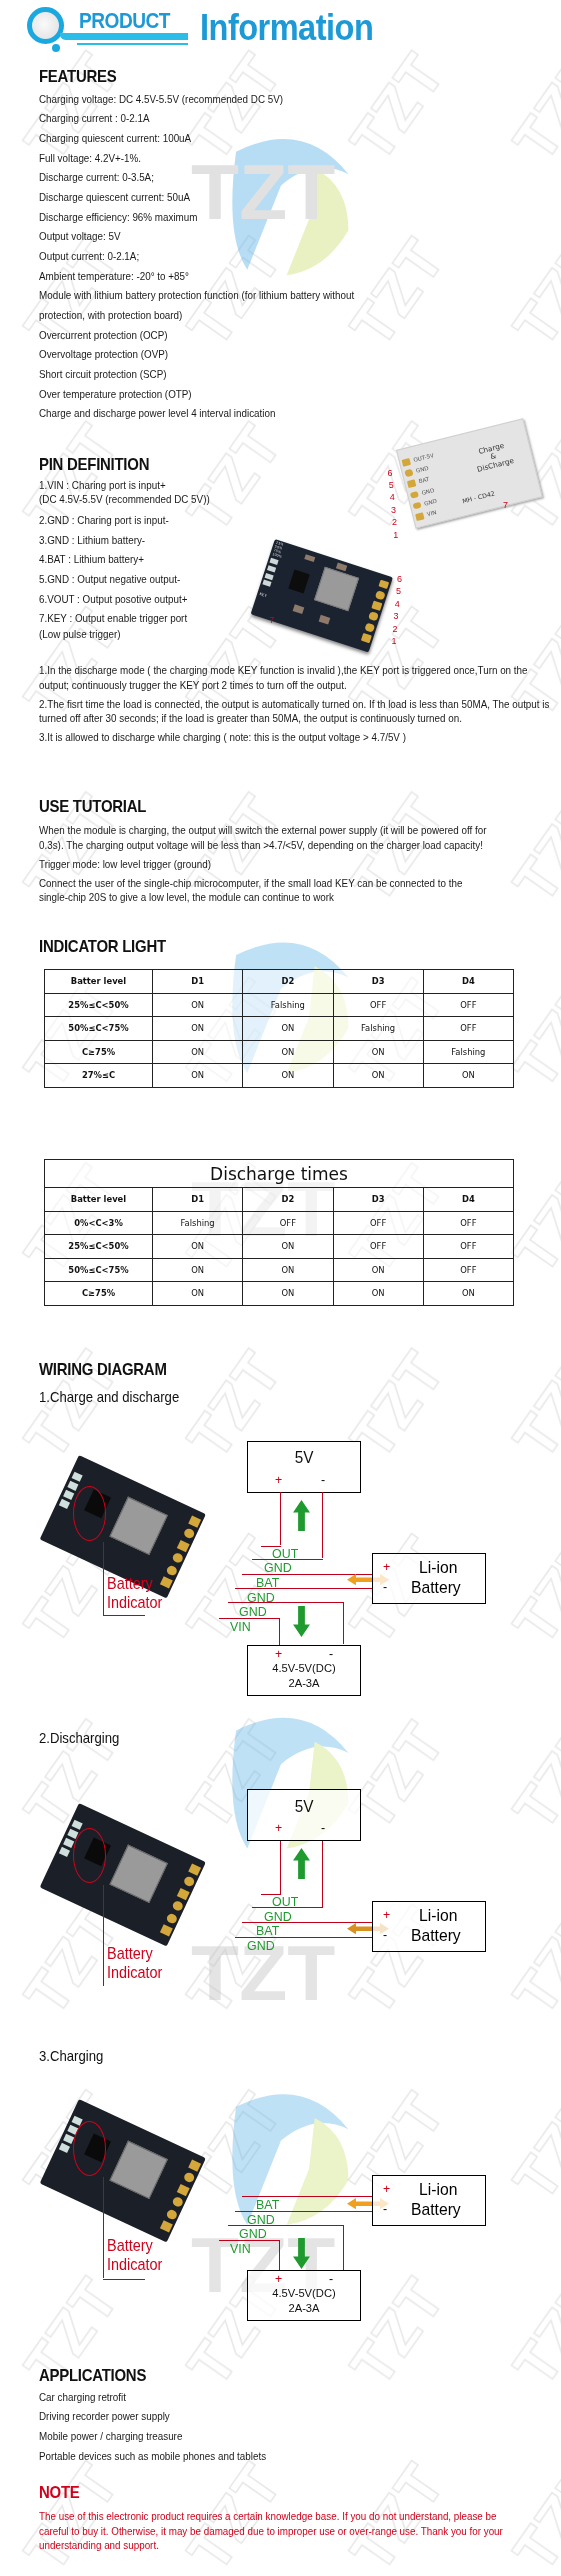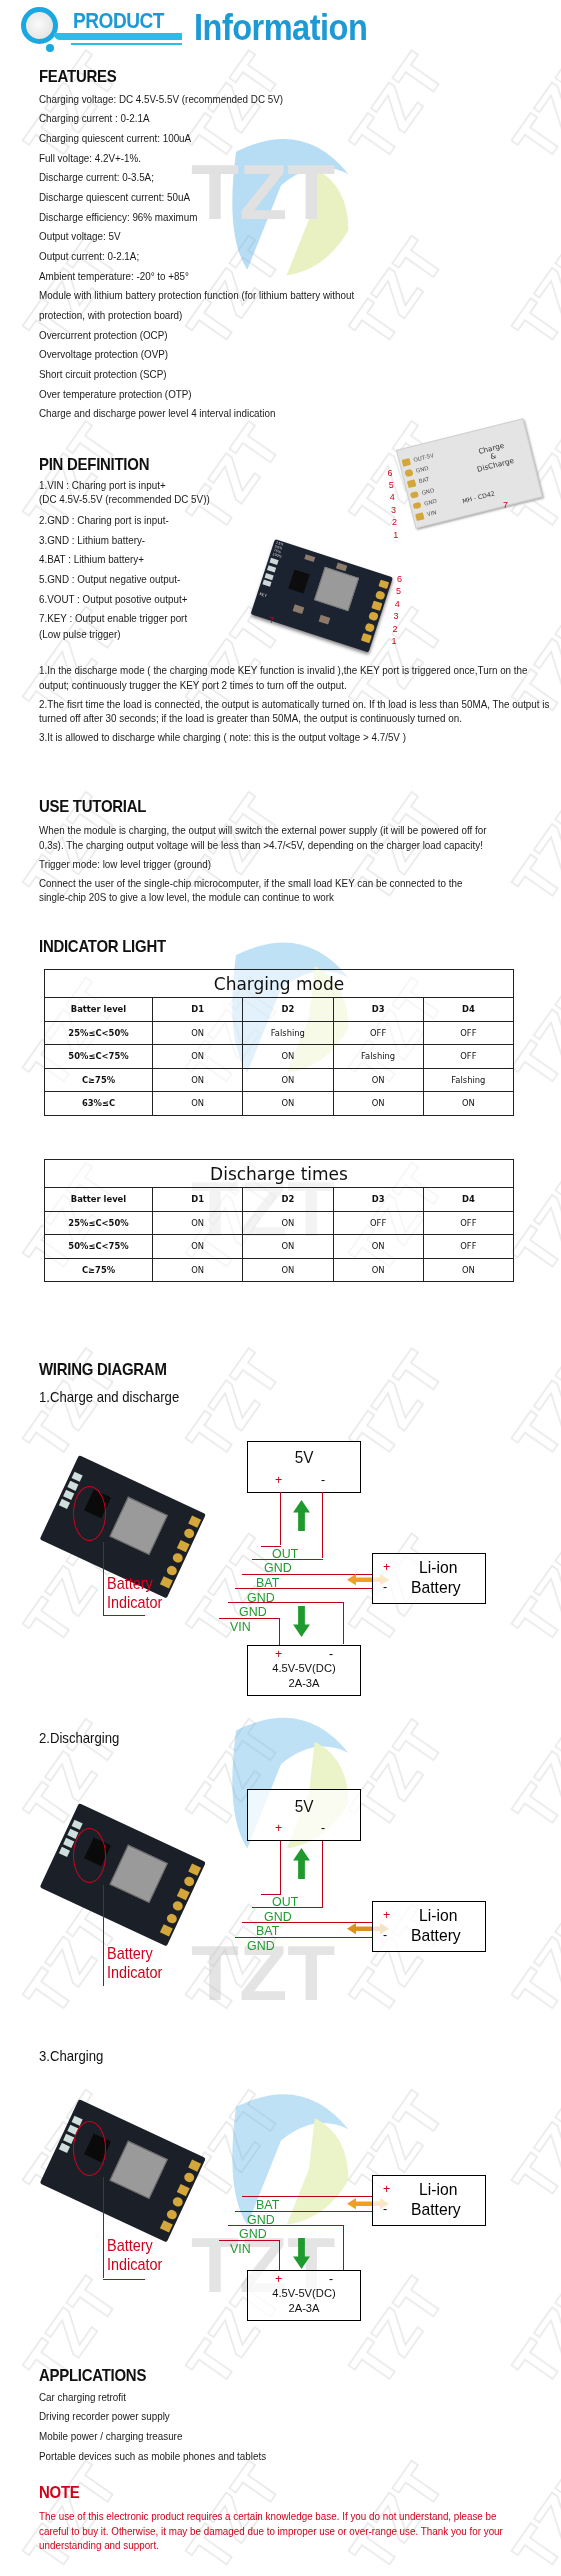--- a/index.html
+++ b/index.html
@@ -72,21 +72,21 @@
   <g opacity="0.40">
     <path d="M420 3080 q120 -60 200 40 q-60 -30 -120 20 l-60 150 q-40 -60 -20 -210z" fill="#5fb5e8"></path>
     <path d="M560 3100 q60 30 60 110 q-40 70 -110 80 l40 -100z" fill="#cfe27a"></path>
     <text x="340" y="3560" font-size="140" font-family="Liberation Sans, sans-serif" font-weight="bold" fill="#bdbdbd">TZT</text>
     <path d="M420 3750 q120 -60 200 40 q-60 -30 -120 20 l-60 150 q-40 -60 -20 -210z" fill="#5fb5e8"></path>
     <path d="M560 3770 q60 30 60 110 q-40 70 -110 80 l40 -100z" fill="#cfe27a"></path>
     <text x="340" y="4080" font-size="140" font-family="Liberation Sans, sans-serif" font-weight="bold" fill="#bdbdbd">TZT</text>
   </g>
 </svg>
 
-<div class="abs" style="left:10px;top:0;width:496px;height:56px;">
+<div class="abs" style="left:16px;top:0;width:496px;height:56px;">
   <div class="hdr-ring"></div>
   <div class="hdr-dot"></div>
   <div class="hdr-bar1"></div>
   <div class="hdr-bar2"></div>
   <div class="hdr-product">PRODUCT</div>
   <div class="hdr-info">Information</div>
 </div>
 
 <h2 class="sec" style="top:67px;">FEATURES</h2>
 <div>
@@ -216,23 +216,20 @@
 
 <table class="tbl" style="top:969px;">
   <colgroup>
       <col style="width:108px">
       <col>
       <col>
       <col>
       <col>
     </colgroup>
   <tbody>
-      <tr>
-        <td class="ttl" colspan="5">Charging mode</td>
-      </tr>
   <tr>
     <th>Batter level</th>
     <th>D1</th>
     <th>D2</th>
     <th>D3</th>
     <th>D4</th>
   </tr>
   <tr>
     <td class="lvl">25%≤C&lt;50%</td>
     <td>ON</td>
@@ -248,21 +245,21 @@
     <td>OFF</td>
   </tr>
   <tr>
     <td class="lvl">C≥75%</td>
     <td>ON</td>
     <td>ON</td>
     <td>ON</td>
     <td>Falshing</td>
   </tr>
   <tr>
-    <td class="lvl">63%≤C</td>
+    <td class="lvl">27%≤C</td>
     <td>ON</td>
     <td>ON</td>
     <td>ON</td>
     <td>ON</td>
   </tr>
 </tbody>
   </table>
 
 <table class="tbl" style="top:1159px;">
   <colgroup>
@@ -275,20 +272,27 @@
   <tbody>
       <tr>
         <td class="ttl" colspan="5">Discharge times</td>
       </tr>
   <tr>
     <th>Batter level</th>
     <th>D1</th>
     <th>D2</th>
     <th>D3</th>
     <th>D4</th>
+  </tr>
+  <tr>
+    <td class="lvl">0%&lt;C&lt;3%</td>
+    <td>Falshing</td>
+    <td>OFF</td>
+    <td>OFF</td>
+    <td>OFF</td>
   </tr>
   <tr>
     <td class="lvl">25%≤C&lt;50%</td>
     <td>ON</td>
     <td>ON</td>
     <td>OFF</td>
     <td>OFF</td>
   </tr>
   <tr>
     <td class="lvl">50%≤C&lt;75%</td>

